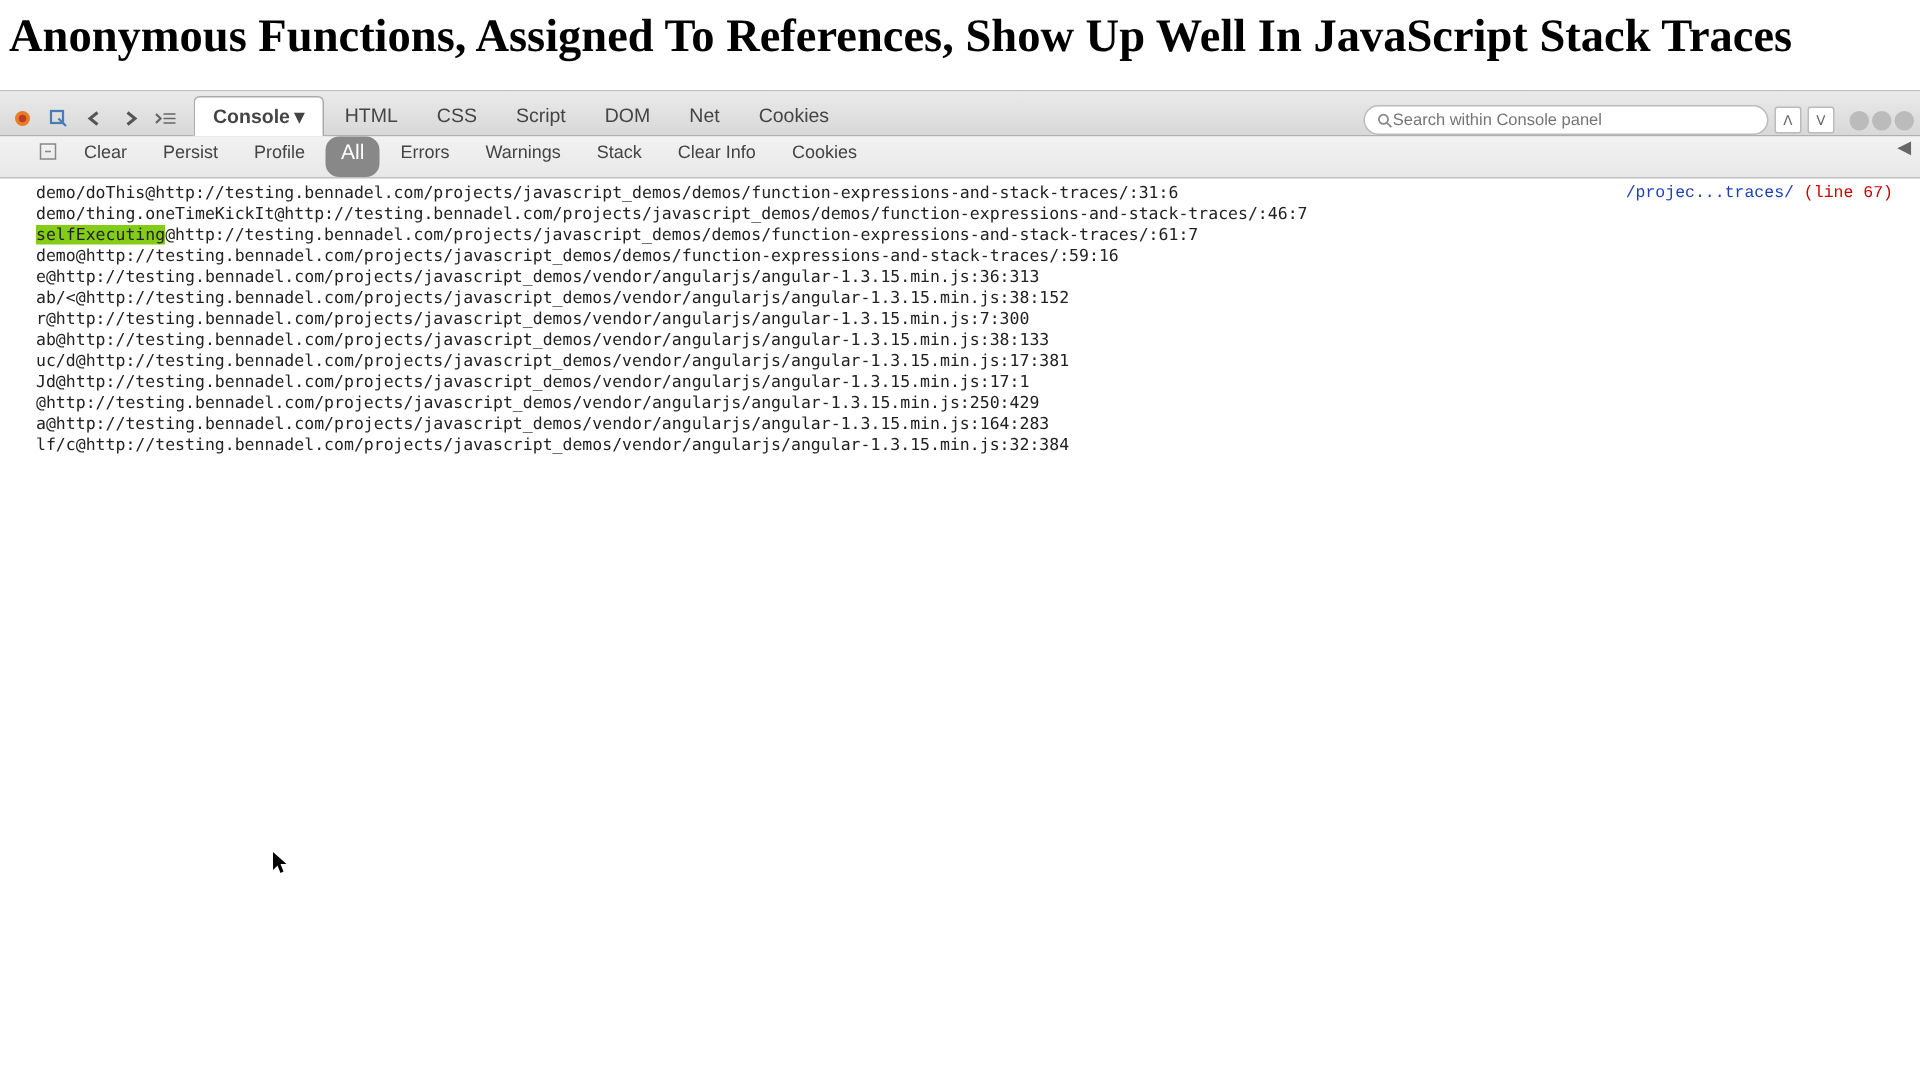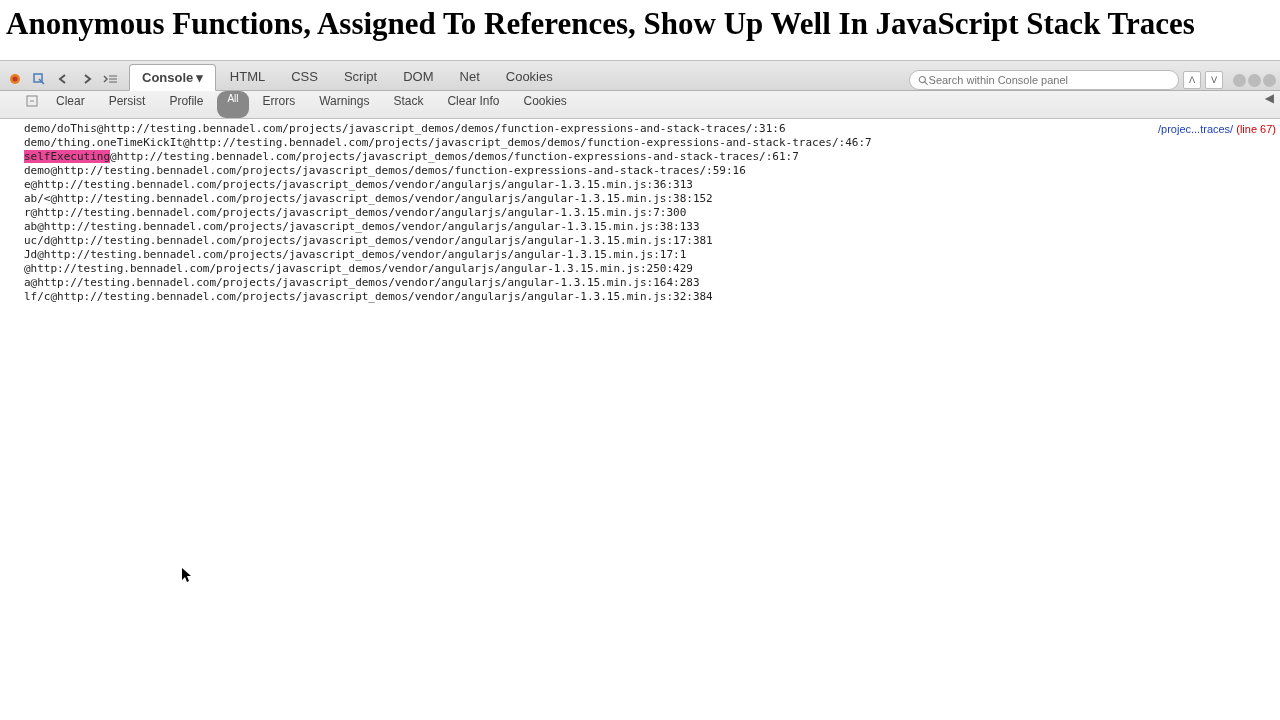--- a/index.html
+++ b/index.html
@@ -23,28 +23,28 @@
 
 .search-area { margin-left: auto; display: flex; align-items: center; gap: 4px; }
 .search-box { display: flex; align-items: center; background: #fff; border: 1px solid #bbb; border-radius: 10px; height: 20px; padding: 0 8px; width: 270px; }
 .search-box input { border: none; outline: none; font-size: 11px; width: 100%; background: transparent; }
 .nav-btn { width: 18px; height: 18px; background: #fff; border: 1px solid #bbb; border-radius: 2px; display: flex; align-items: center; justify-content: center; cursor: pointer; font-size: 9px; color: #666; }
 .close-buttons { display: flex; gap: 2px; margin-left: 6px; }
 .circle-btn { width: 13px; height: 13px; border-radius: 50%; background: #bbb; cursor: pointer; }
 
 .toolbar-sub { display: flex; height: 28px; background: linear-gradient(#f2f2f2, #e8e8e8); border-bottom: 1px solid #c0c0c0; padding: 0 22px; gap: 4px; position: relative; }
 .sub-btn { font-size: 12px; color: #444; padding: 3px 10px; cursor: pointer; }
-.sub-btn.pill { background: #888; color: #fff; border-radius: 9px; padding: 2px 10px; font-size: 10px; }
+.sub-btn.pill { background: #888; color: #fff; border-radius: 9px; padding: 2px 10px; font-size: 14px; }
 .sub-icon { width: 20px; height: 20px; display: flex; align-items: center; justify-content: center; cursor: pointer; }
 .collapse-arrow { position: absolute; right: 6px; font-size: 12px; color: #666; cursor: pointer; }
 
 .console-output { font-family: Monaco, Consolas, monospace; font-size: 11px; line-height: 14px; padding: 3px 8px 3px 24px; position: relative; white-space: nowrap; }
 .trace-line { color: #222; }
-.highlighted { background: #ec4899; }
-.source-link { position: absolute; right: 4px; top: 3px; font-size: 11px; font-family: Liberation Sans, sans-serif; }
+.highlighted { background: #84cc16; }
+.source-link { position: absolute; right: 18px; top: 3px; font-size: 11px; font-family: Liberation Mono, monospace; }
 .source-link .path { color: #1e3fbb; }
 .source-link .line { color: #c00; }
 
 .cursor { position: absolute; left: 182px; top: 568px; font-size: 13px; pointer-events: none; }
 
 svg { display: block; }
 </style>
 </head>
 <body>
 

